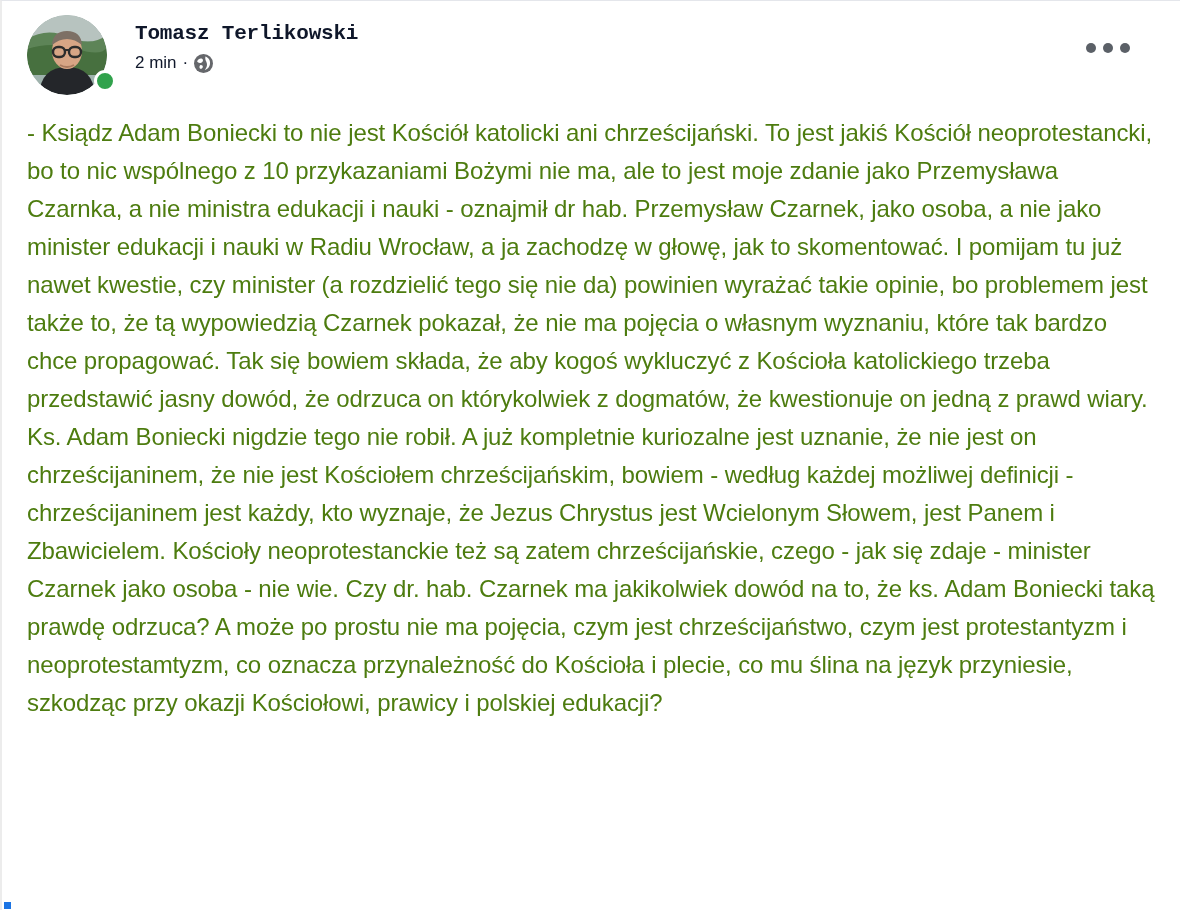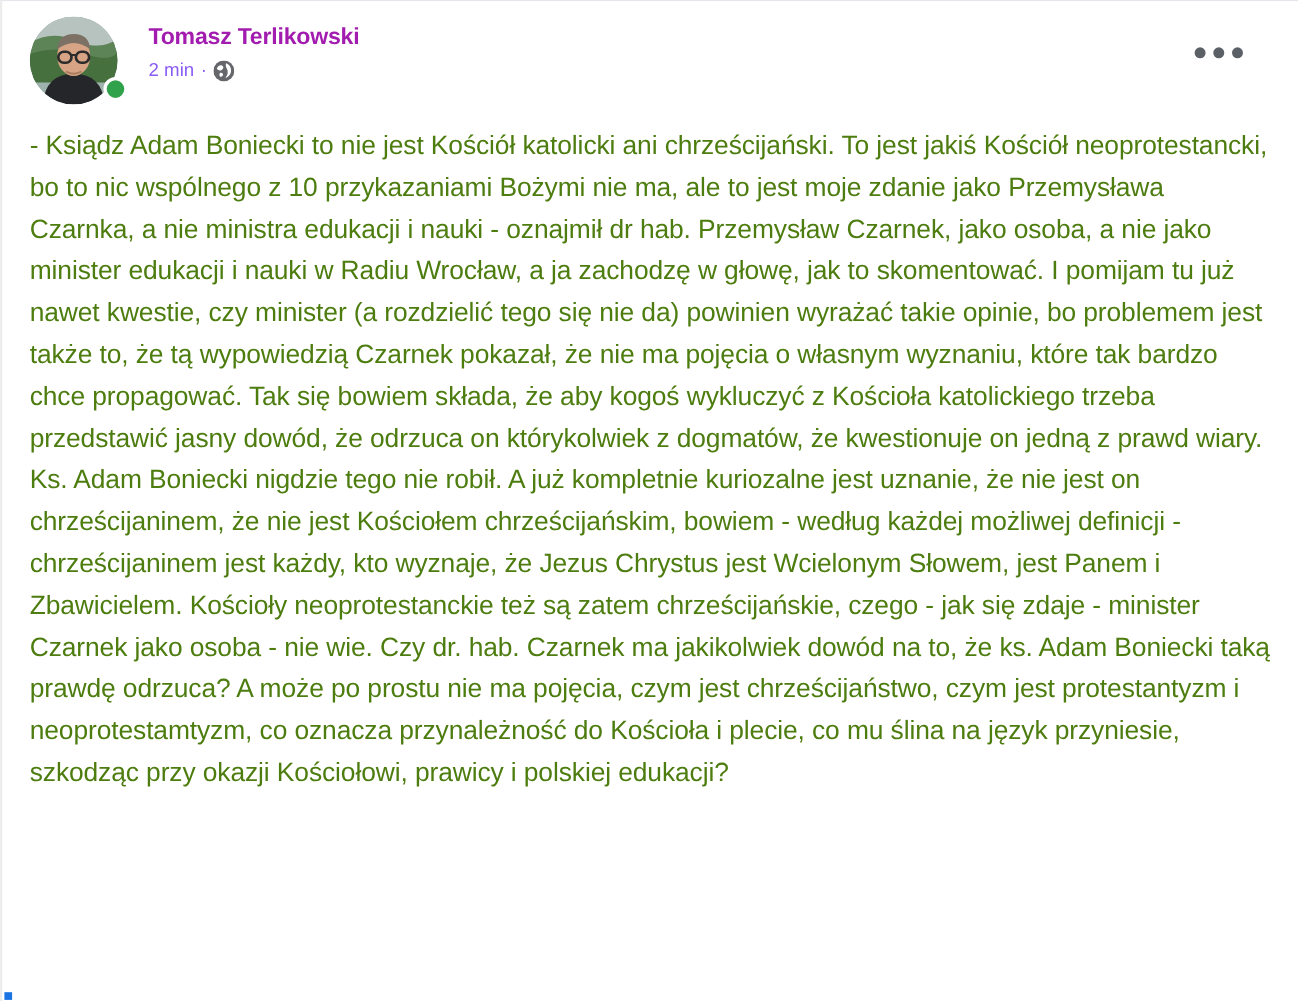--- a/index.html
+++ b/index.html
@@ -27,26 +27,26 @@
     box-shadow:inset 0 0 0 1px rgba(0,0,0,.08);
   }
   .online-dot {
     position:absolute; right:-9px; bottom:3px;
     width:22px; height:22px; border-radius:50%;
     border:3px solid #ffffff;
   }
 
   .header-text { margin-left:28px; padding-top:7px; }
   .author-name {
-    font-size:21px; font-weight:700; color:#a21caf;
-    letter-spacing:-0.2px; cursor:pointer;
+    font-size:21px; font-weight:700; color:#0f172a;
+    letter-spacing:-0.2px; cursor:pointer;font-family:Liberation Mono, monospace;
   }
   .meta-row {
     margin-top:8px; display:flex; align-items:center; gap:5px;
-    font-size:17px; color:#8b5cf6;
+    font-size:17px; color:#0f172a;
   }
   .meta-row .sep { padding:0 1px; }
   .globe { width:19px; height:19px; display:block; }
 
   .more-btn {
     position:absolute; top:36px; right:44px;
     display:flex; gap:7px; padding:6px;
     cursor:pointer; border-radius:6px;
   }
   .more-btn i {

